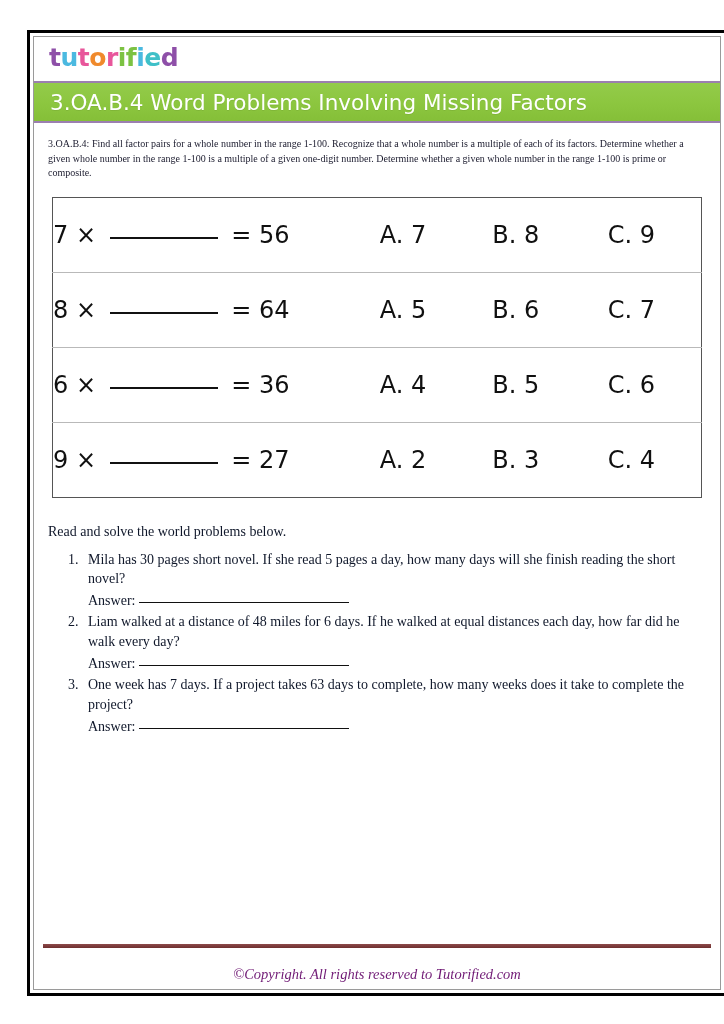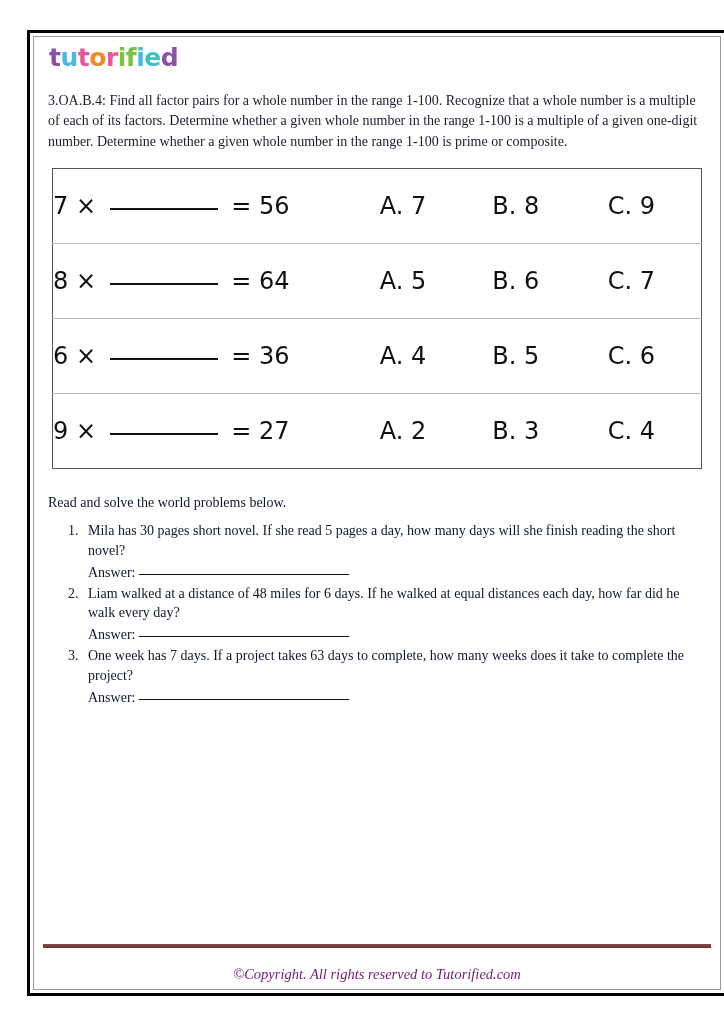--- a/index.html
+++ b/index.html
@@ -84,21 +84,21 @@
     letter-spacing: 0px;
     padding-left: 16px;
     white-space: nowrap;
     text-shadow: 0 1px 0 rgba(0,0,0,0.07);
   }
 
   
   #standard-desc {
     margin: 12px 18px 0 14px;
     font-family: "Liberation Serif", serif;
-    font-size: 14px;
+    font-size: 10px;
     line-height: 1.45;
     color: #1b1b2e;
     text-align: left;
   }
 
   
   #instruction {
     margin-top: 26px;
     text-align: center;
     font-family: "Liberation Serif", serif;
@@ -196,20 +196,25 @@
 </head>
 <body>
 
 <div id="page-frame">
   <div id="page-inner">
 
     <div id="logo-area">
       <div id="logo"><span style="color: rgb(142, 79, 168);">t</span><span style="color: rgb(75, 185, 224);">u</span><span style="color: rgb(232, 86, 155);">t</span><span style="color: rgb(240, 138, 44);">o</span><span style="color: rgb(232, 86, 155);">r</span><span style="color: rgb(124, 194, 66);">i</span><span style="color: rgb(124, 194, 66);">f</span><span style="color: rgb(75, 185, 224);">i</span><span style="color: rgb(63, 192, 200);">e</span><span style="color: rgb(142, 79, 168);">d</span></div>
     </div>
 
+    <div id="banner-wrap">
+      <div id="banner">
+        <div id="banner-title">3.OA.B.4 Word Problems Involving Missing Factors</div>
+      </div>
+    </div>
 
     <div id="standard-desc">3.OA.B.4: Find all factor pairs for a whole number in the range 1-100. Recognize that a whole number is a multiple of each of its factors. Determine whether a given whole number in the range 1-100 is a multiple of a given one-digit number. Determine whether a given whole number in the range 1-100 is prime or composite.</div>
 
 
     <table id="mc-table">
       <tbody>
         <tr>
           <td class="q-cell">
             <span>7</span>
             <span>×</span>

